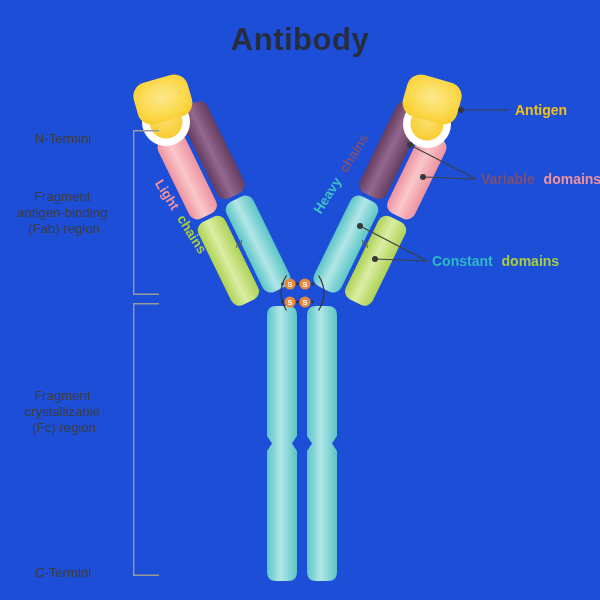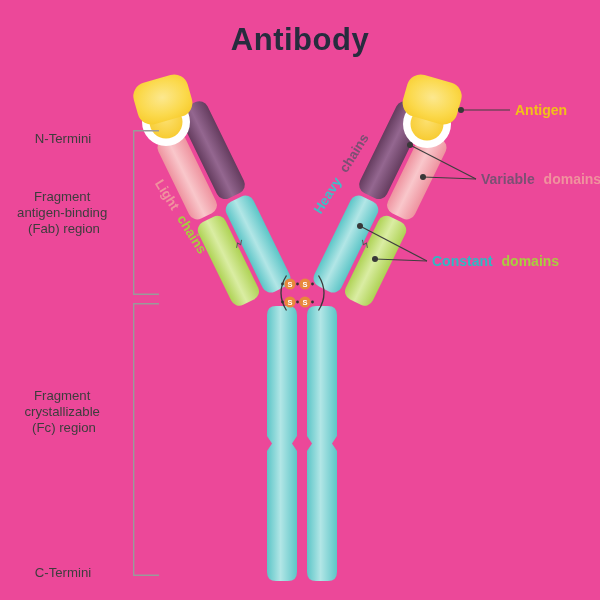--- a/index.html
+++ b/index.html
@@ -1,16 +1,16 @@
 <!DOCTYPE html>
 <html><head>
 <meta charset="utf-8">
 <style>
   html,body{margin:0;padding:0;background:#ffffff;}
-  .stage{width:600px;height:600px;background:#ec4899;position:relative;overflow:hidden;
+  .stage{width:600px;height:600px;background:#1d4ed8;position:relative;overflow:hidden;
          font-family:"Liberation Sans",sans-serif;}
   svg{display:block}
   .title-text{font-family:"Liberation Sans",sans-serif;font-weight:700;font-size:31px;
               letter-spacing:0.5px;fill:#272c3e;}
   .side-label{font-family:"Liberation Sans",sans-serif;font-size:13.2px;fill:#3d3d3d;}
   .ann{font-family:"Liberation Sans",sans-serif;font-size:14px;font-weight:700;}
   .chainlab{font-family:"Liberation Sans",sans-serif;font-size:13.5px;font-weight:700;}
   .sband{font-family:"Liberation Sans",sans-serif;font-size:7.5px;font-weight:700;fill:#ffffff;}
 </style>
 </head>

